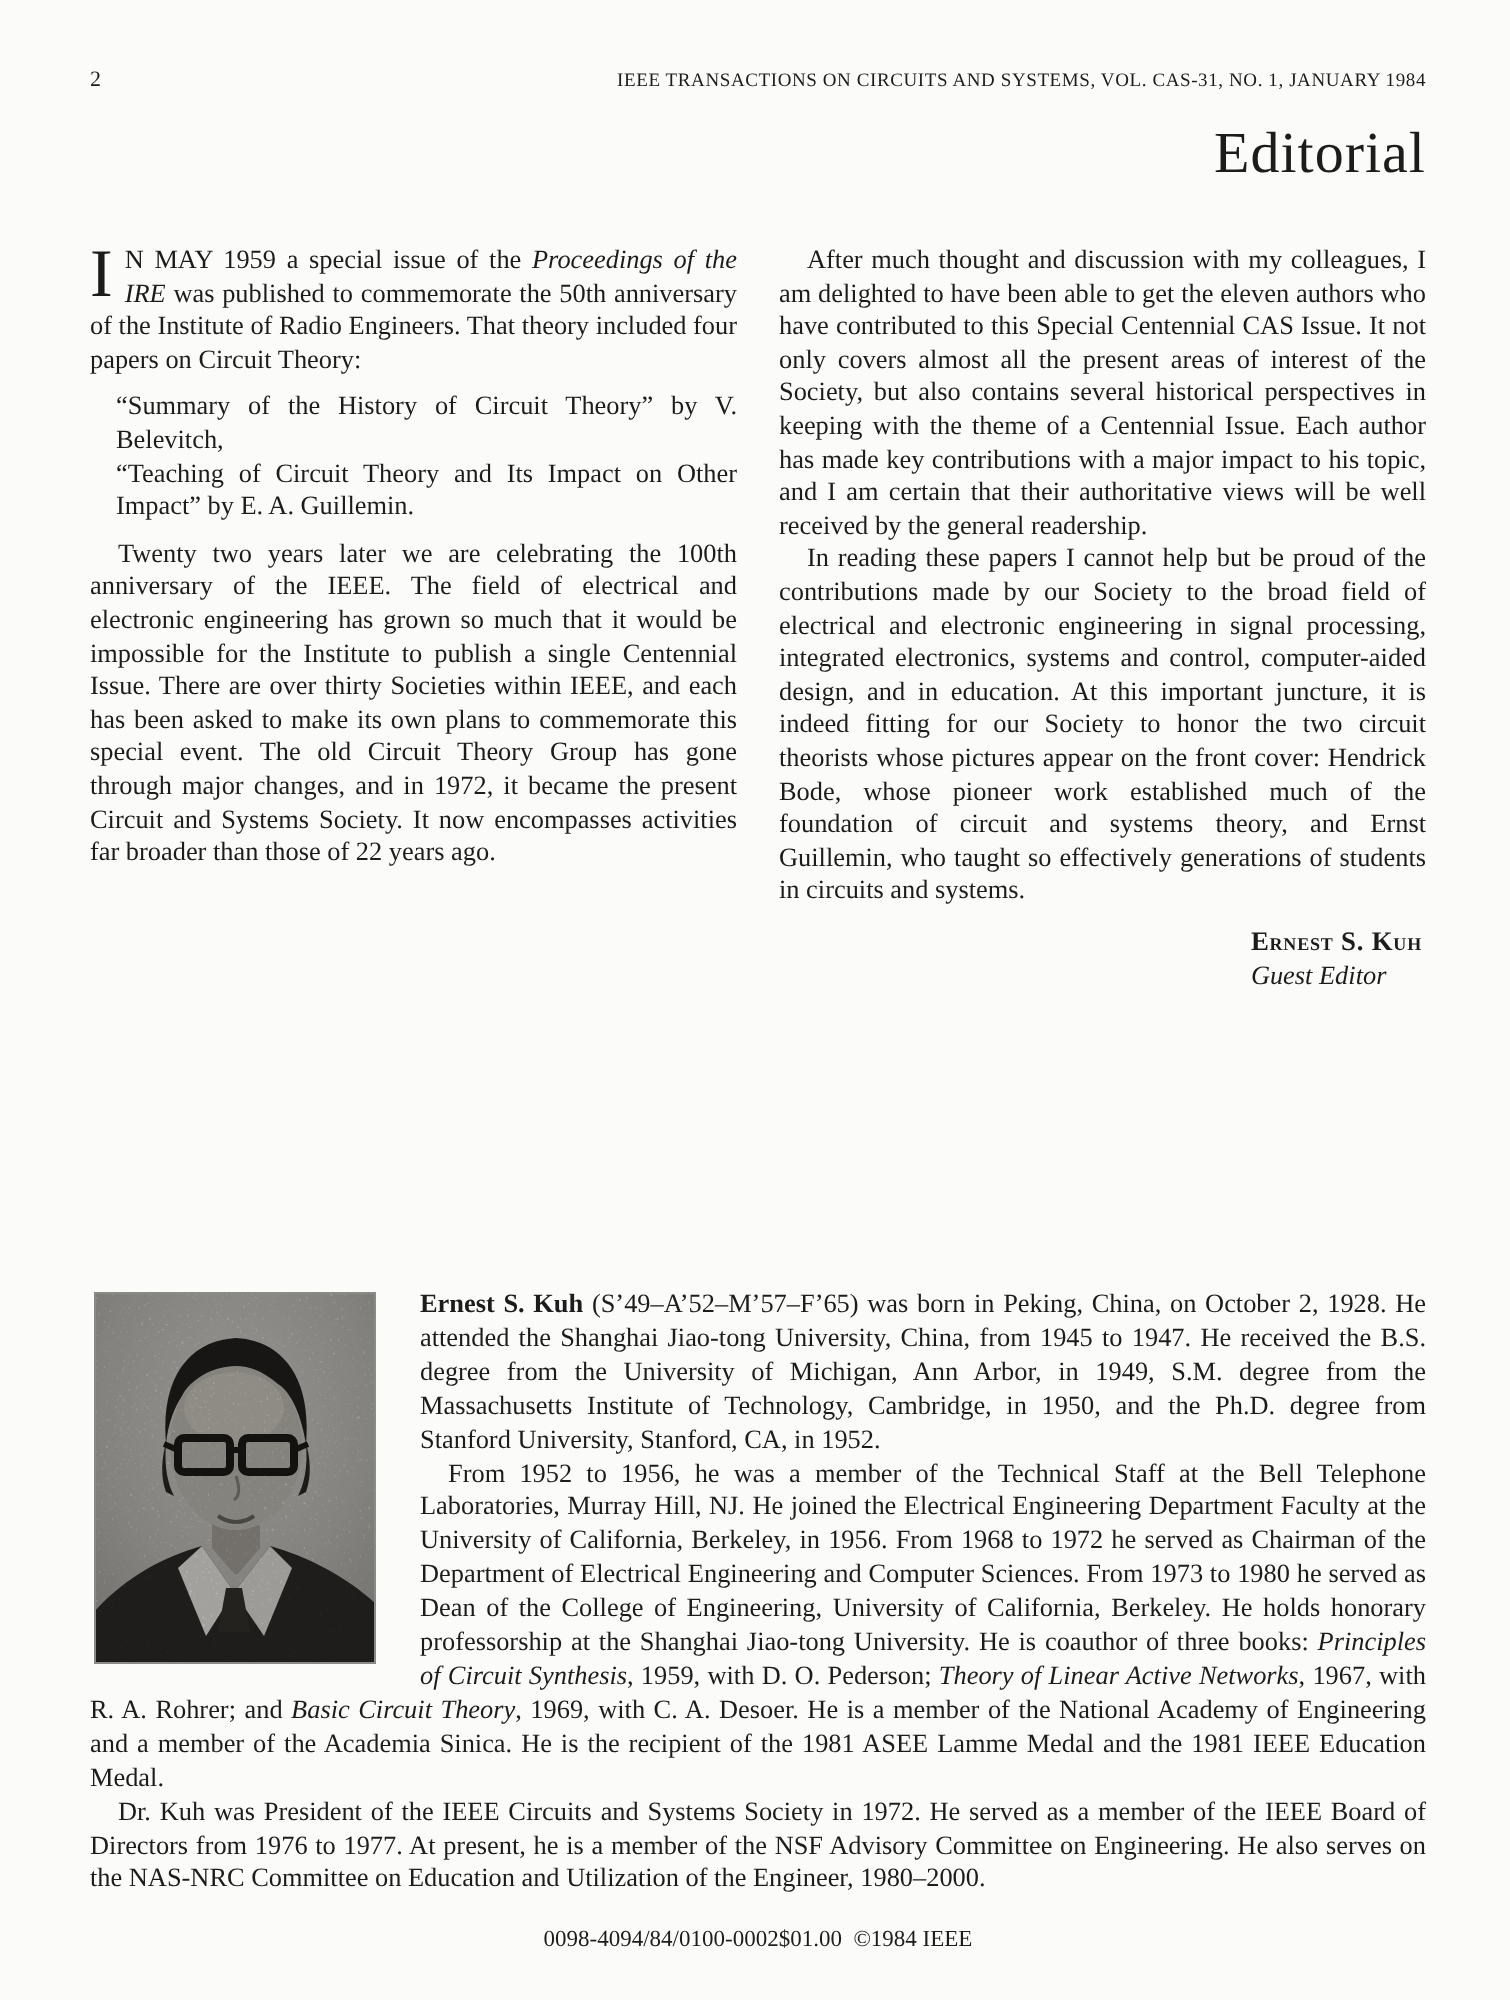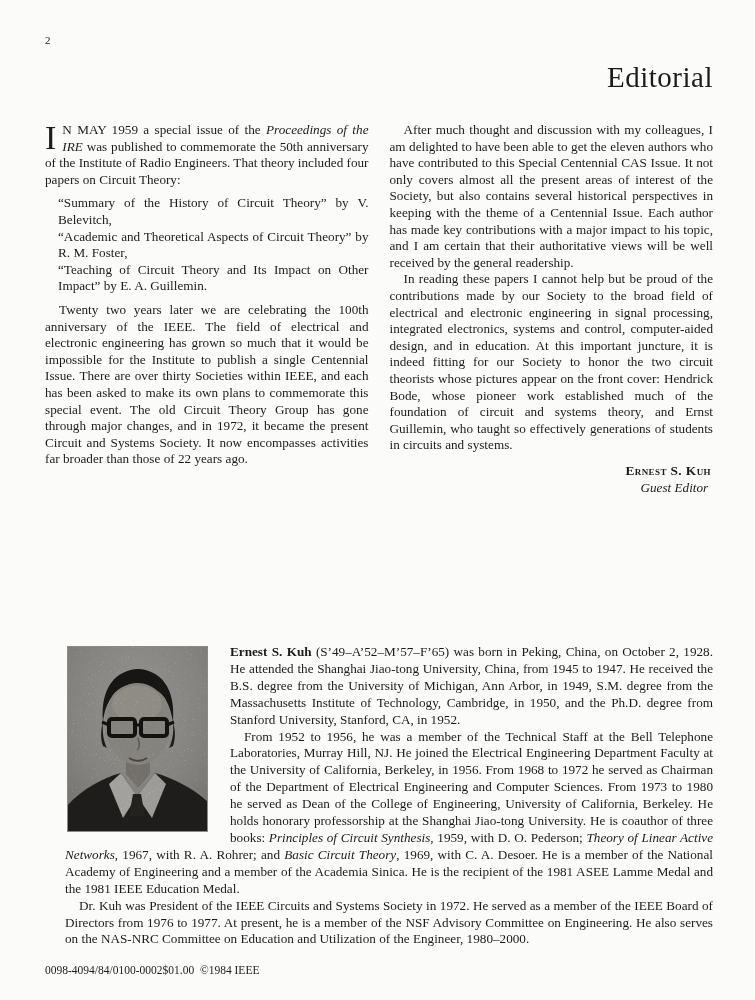--- a/index.html
+++ b/index.html
@@ -14,49 +14,49 @@
   .jhead{font-size:9.5px;letter-spacing:.3px;}
   .title{font-size:29px;font-weight:400;text-align:right;margin:15px 0 0;letter-spacing:.5px;}
   .columns{display:flex;gap:21px;margin-top:28px;height:522px;font-size:13.2px;line-height:16.6px;text-align:justify;}
   .col{flex:1;min-width:0;}
   p{margin:0;}
   .indent{text-indent:14px;}
   .dropcap{float:left;font-size:34px;line-height:27px;padding:2px 6px 0 0;}
   .papers{margin:7px 0 7px 13px;}
   .signature{margin:8px 2px 0 auto;width:max-content;text-align:left;line-height:17px;}
   .sig-name{font-variant:small-caps;font-weight:700;letter-spacing:.4px;font-size:13.4px;}
-  .sig-role{font-style:italic;font-size:13.2px;margin-left:15px;}
-  .bio{font-size:13.2px;line-height:16.9px;text-align:justify;margin-left:20px;}
+  .sig-role{font-style:italic;font-size:13.2px;}
+  .bio{font-size:13.2px;line-height:16.9px;text-align:justify;}
   .bio::after{content:"";display:block;clear:both;}
   .photo{float:left;width:141px;height:186px;margin:2px 22px 12px 2px;}
   .photo svg{display:block;width:100%;height:100%;}
-  .footline{text-align:left;font-size:11.5px;margin-top:16px;white-space:pre-wrap;}
+  .footline{text-align:center;font-size:11.5px;margin-top:16px;white-space:pre-wrap;}
   i{font-style:italic;}
   b{font-weight:700;}
 </style>
 </head>
 <body>
 
 <div class="page">
 
   <header class="running-head">
     <span class="pagenum">2</span>
+    <span class="jhead">IEEE TRANSACTIONS ON CIRCUITS AND SYSTEMS, VOL. CAS-31, NO. 1, JANUARY 1984</span>
   </header>
 
   <h1 class="title">Editorial</h1>
 
   <div class="columns">
 
     <div class="col">
       <p>
         <span class="dropcap">I</span><span>N MAY 1959 a special issue of the </span><i>Proceedings of the IRE</i><span> was published to commemorate the 50th anniversary of the Institute of Radio Engineers. That theory included four papers on Circuit Theory:</span>
       </p>
       <div class="papers">
         <p>“Summary of the History of Circuit Theory” by V. Belevitch,</p>
-        <p>“Academic and Theoretical Aspects of Circuit Theory” by R. M. Foster,</p>
         <p>“Teaching of Circuit Theory and Its Impact on Other Impact” by E. A. Guillemin.</p>
       </div>
       <p class="indent">Twenty two years later we are celebrating the 100th anniversary of the IEEE. The field of electrical and electronic engineering has grown so much that it would be impossible for the Institute to publish a single Centennial Issue. There are over thirty Societies within IEEE, and each has been asked to make its own plans to commemorate this special event. The old Circuit Theory Group has gone through major changes, and in 1972, it became the present Circuit and Systems Society. It now encompasses activities far broader than those of 22 years ago.</p>
     </div>
 
     <div class="col">
       <p class="indent">After much thought and discussion with my colleagues, I am delighted to have been able to get the eleven authors who have contributed to this Special Centennial CAS Issue. It not only covers almost all the present areas of interest of the Society, but also contains several historical perspectives in keeping with the theme of a Centennial Issue. Each author has made key contributions with a major impact to his topic, and I am certain that their authoritative views will be well received by the general readership.</p>
       <p class="indent">In reading these papers I cannot help but be proud of the contributions made by our Society to the broad field of electrical and electronic engineering in signal processing, integrated electronics, systems and control, computer-aided design, and in education. At this important juncture, it is indeed fitting for our Society to honor the two circuit theorists whose pictures appear on the front cover: Hendrick Bode, whose pioneer work established much of the foundation of circuit and systems theory, and Ernst Guillemin, who taught so effectively generations of students in circuits and systems.</p>
       <div class="signature">
         <div class="sig-name">Ernest S. Kuh</div>

